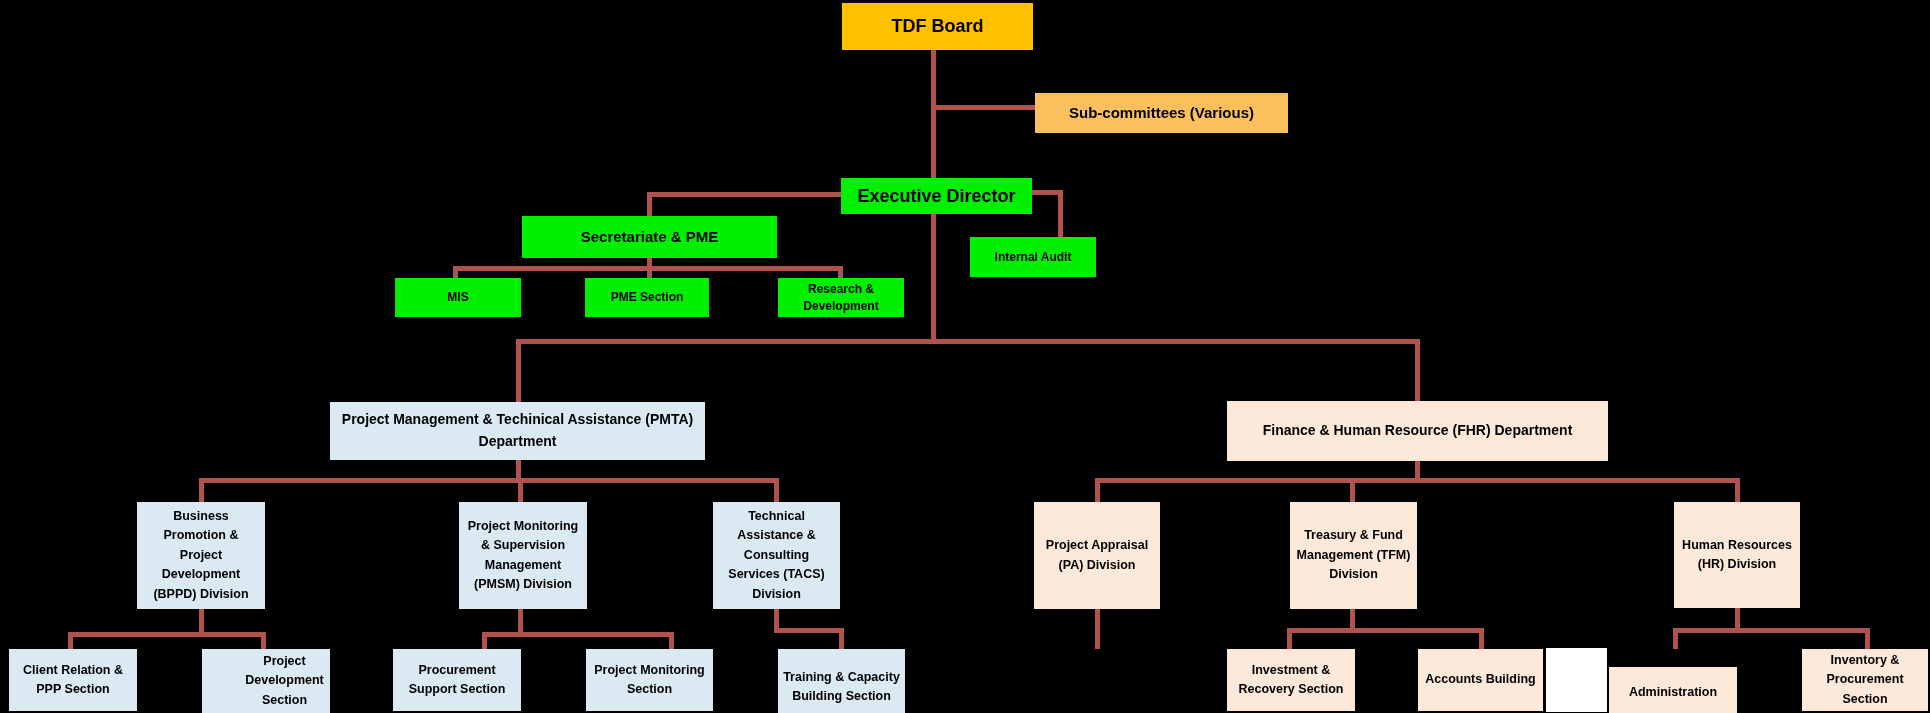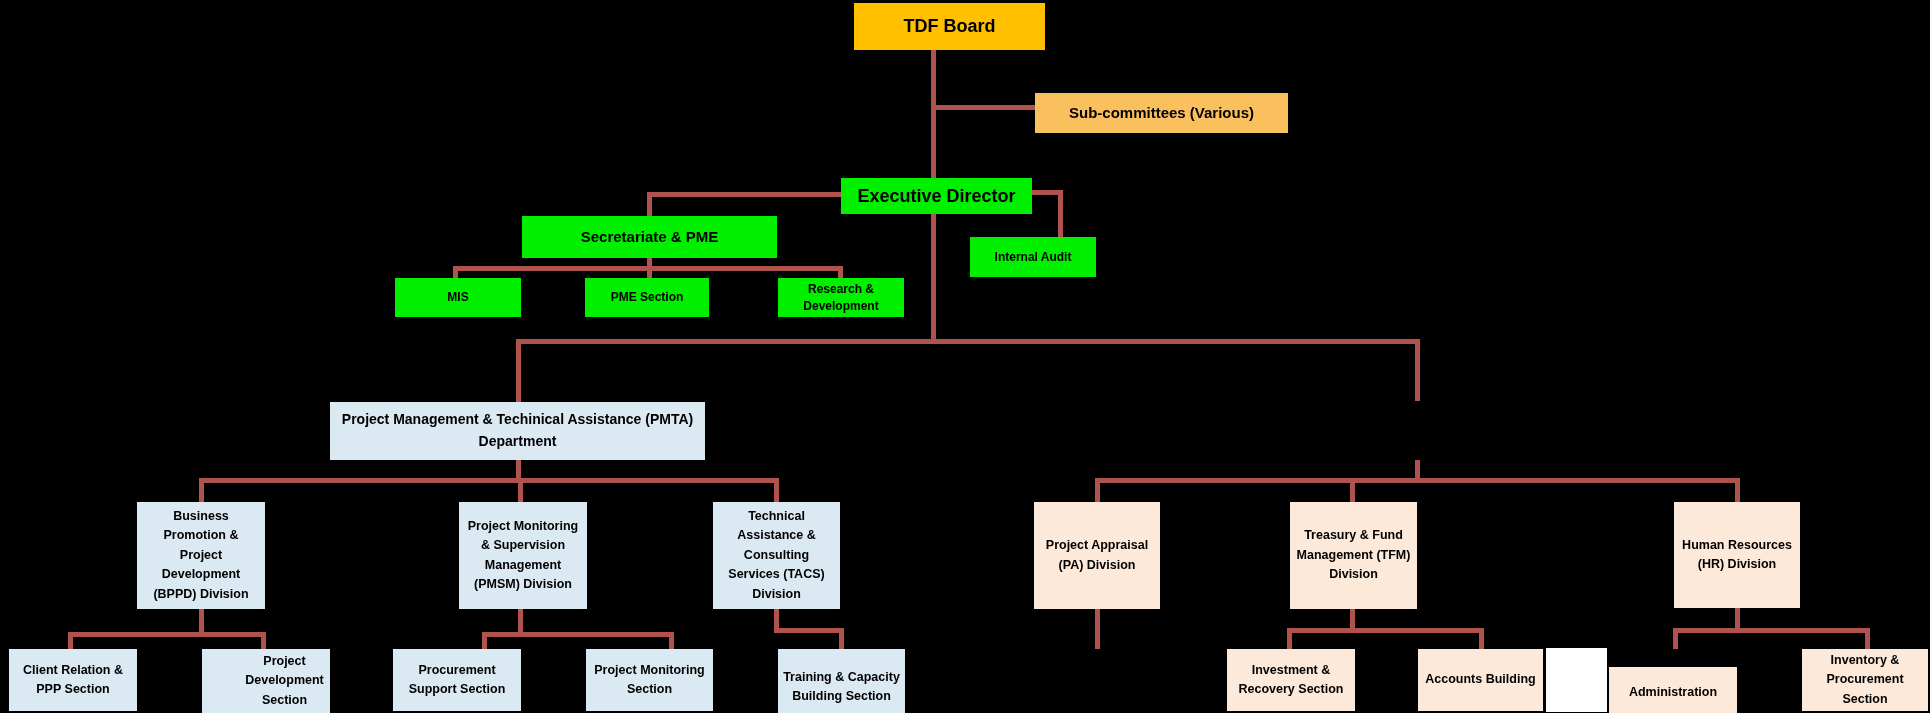--- a/index.html
+++ b/index.html
@@ -10,21 +10,21 @@
     overflow:hidden;
     font-family:"Liberation Sans", sans-serif;
   }
   .seg{position:absolute;background:var(--connector,#B0534E);}
   .node{
     position:absolute;
     display:flex;align-items:center;justify-content:center;
     text-align:center;font-weight:bold;color:var(--text,#000);
     line-height:1.5;padding:2px 4px;box-sizing:border-box;
   }
-  .gold  {background:var(--gold,#FFC000);font-size:18px;margin-left:12px;}
+  .gold  {background:var(--gold,#FFC000);font-size:18px;}
   .orange{background:var(--light-orange,#FBC05E);font-size:15px;}
   .green-lg{background:var(--green,#00F000);font-size:18px;}
   .green-md{background:var(--green,#00F000);font-size:15px;}
   .green-sm{background:var(--green,#00F000);font-size:12px;line-height:1.4;}
   .dept-blue {background:var(--light-blue,#DBE9F2);font-size:14px;line-height:1.55;}
   .dept-peach{background:var(--peach,#FDE9D9);font-size:14px;line-height:1.55;}
   .blue {background:var(--light-blue,#DBE9F2);font-size:12.5px;line-height:1.55;}
   .peach{background:var(--peach,#FDE9D9);font-size:12.5px;line-height:1.55;}
   .white{background:var(--white,#FFFFFF);}
 </style>
@@ -92,20 +92,21 @@
   <div class="node green-sm" style="left:970px;top:237px;width:126px;height:40px;">Internal Audit</div>
 
   <div class="node green-sm" style="left:395px;top:278px;width:126px;height:39px;">MIS</div>
 
   <div class="node green-sm" style="left:585px;top:278px;width:124px;height:39px;">PME Section</div>
 
   <div class="node green-sm" style="left:778px;top:278px;width:126px;height:39px;">Research &amp; Development</div>
 
   <div class="node dept-blue" style="left:330px;top:402px;width:375px;height:58px;">Project Management &amp; Techinical Assistance (PMTA) Department</div>
 
+  <div class="node dept-peach" style="left:1227px;top:401px;width:381px;height:60px;">Finance &amp; Human Resource (FHR) Department</div>
 
   <div class="node blue" style="left:137px;top:502px;width:128px;height:107px;">Business Promotion &amp; Project Development (BPPD) Division</div>
 
   <div class="node blue" style="left:459px;top:502px;width:128px;height:107px;">Project Monitoring &amp; Supervision Management (PMSM) Division</div>
 
   <div class="node blue" style="left:713px;top:502px;width:127px;height:107px;">Technical Assistance &amp; Consulting Services (TACS) Division</div>
 
   <div class="node peach" style="left:1034px;top:502px;width:126px;height:107px;">Project Appraisal (PA) Division</div>
 
   <div class="node peach" style="left:1290px;top:502px;width:127px;height:107px;">Treasury &amp; Fund Management (TFM) Division</div>

